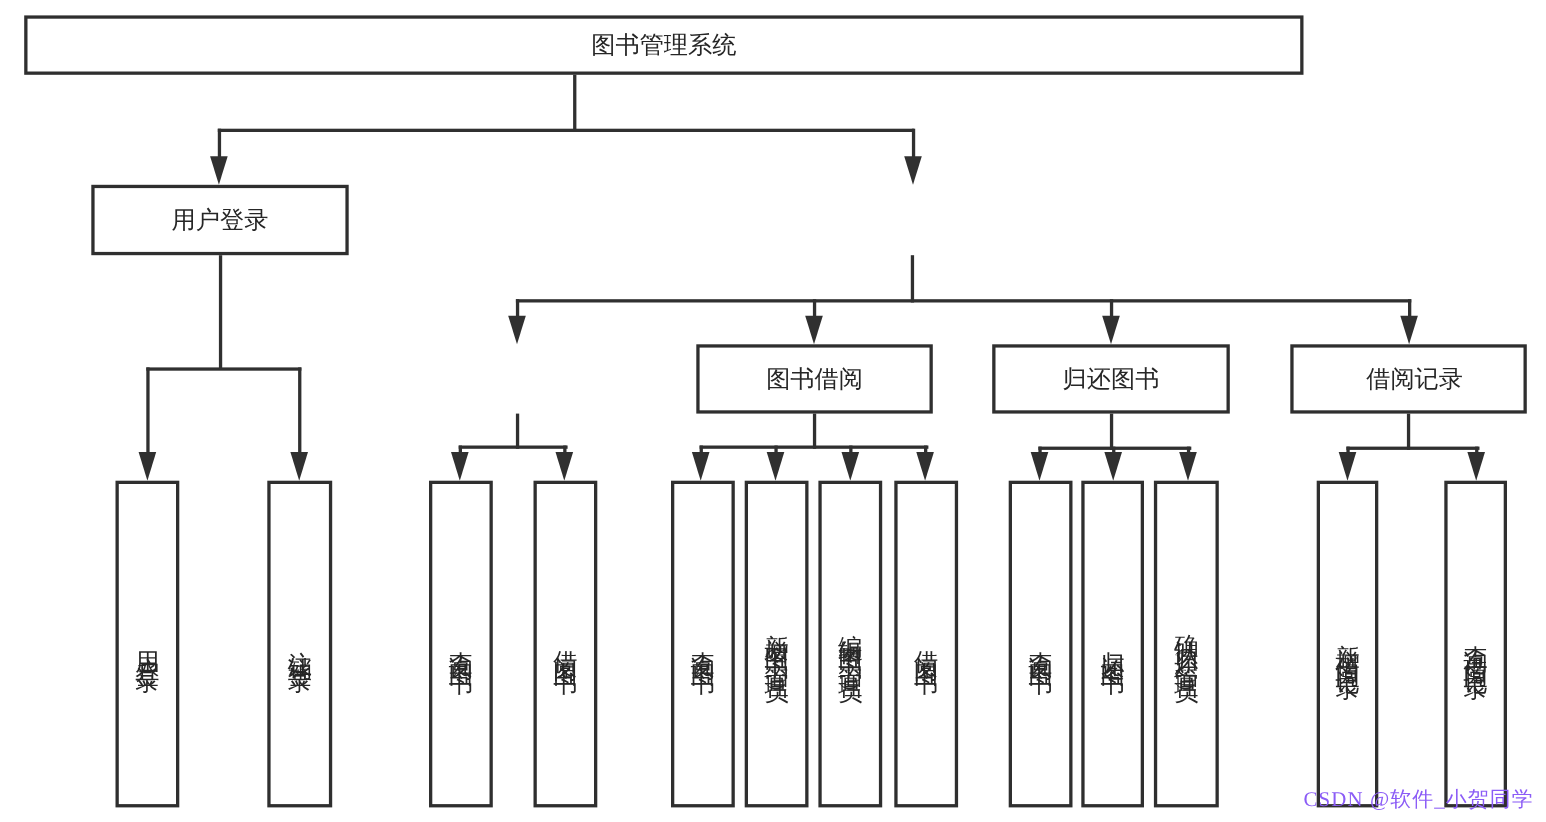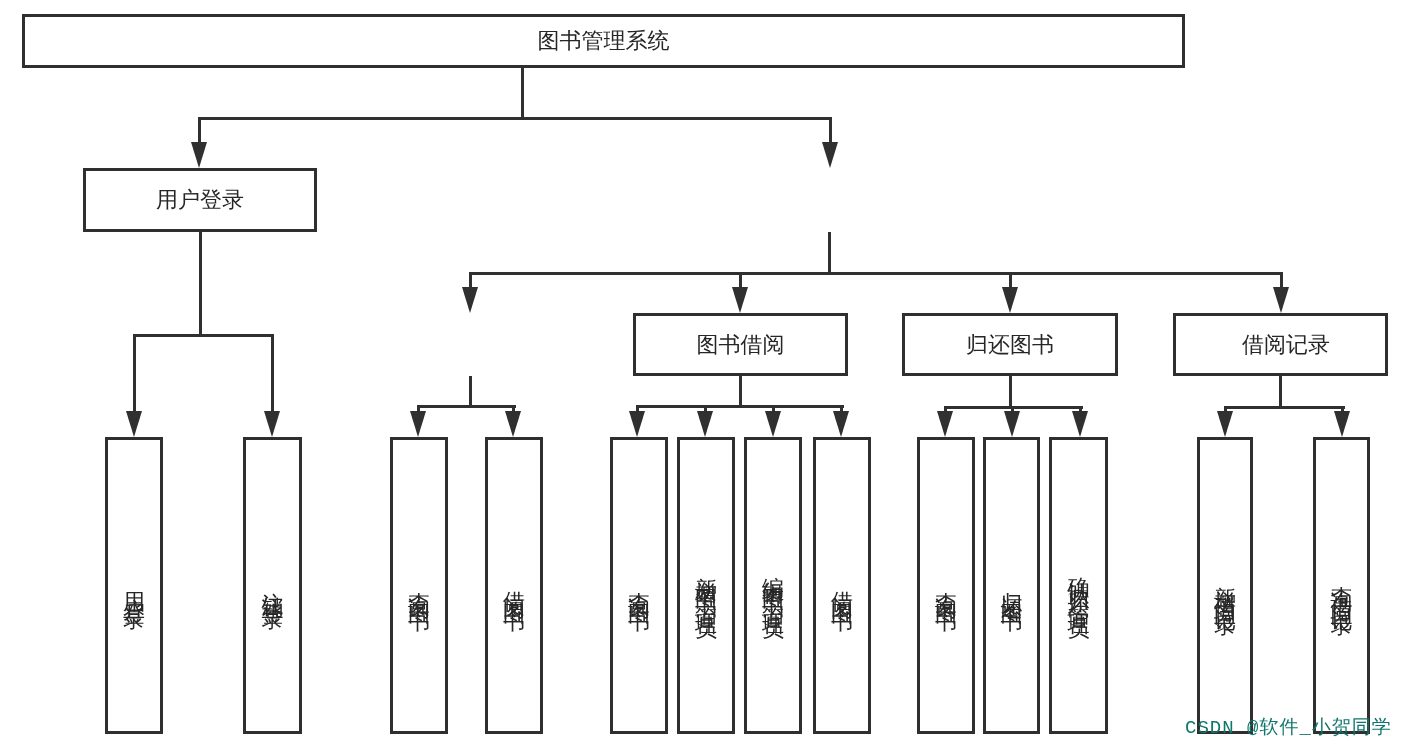--- a/index.html
+++ b/index.html
@@ -16,22 +16,22 @@
     writing-mode:vertical-rl;text-orientation:mixed;letter-spacing:6px;
   }
   .hl{position:absolute;height:3px;background:#303030;}
   .vl{position:absolute;width:3px;background:#303030;}
   .ar{
     position:absolute;width:0;height:0;
     border-left:8px solid transparent;border-right:8px solid transparent;
     border-top:26px solid #303030;
   }
   .watermark{
-    position:absolute;font-size:19px;letter-spacing:1px;color:#0f766e;z-index:5;
-    font-family:Liberation Mono, monospace;white-space:nowrap;
+    position:absolute;font-size:19px;letter-spacing:1px;color:#8b5cf6;z-index:5;
+    font-family:Liberation Serif, serif;white-space:nowrap;
   }
 </style>
 </head>
 <body>
 
 <div class="stage">
 
   <div class="box" style="left:22px;top:14px;width:1163px;height:54px;">图书管理系统</div>
 
   <div class="vl" style="left:521px;top:68px;height:50px;"></div>

